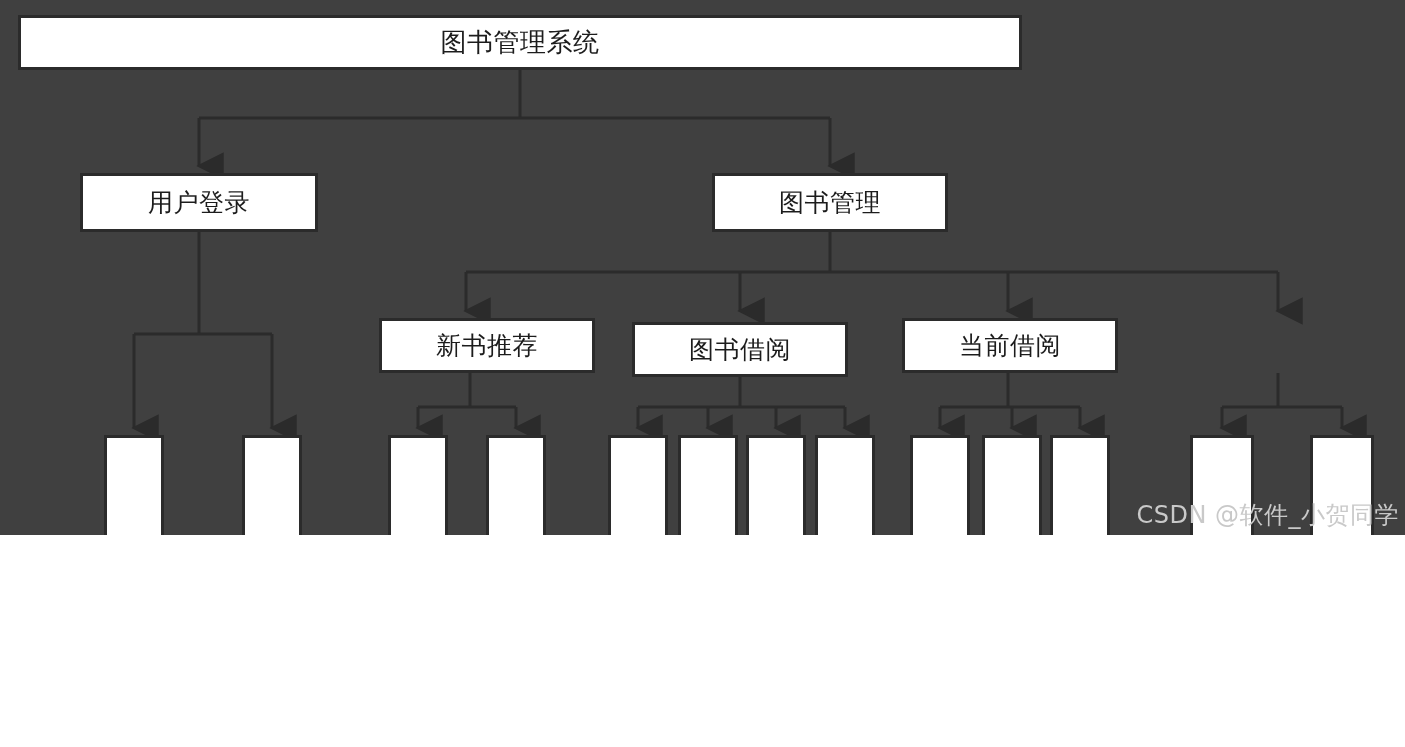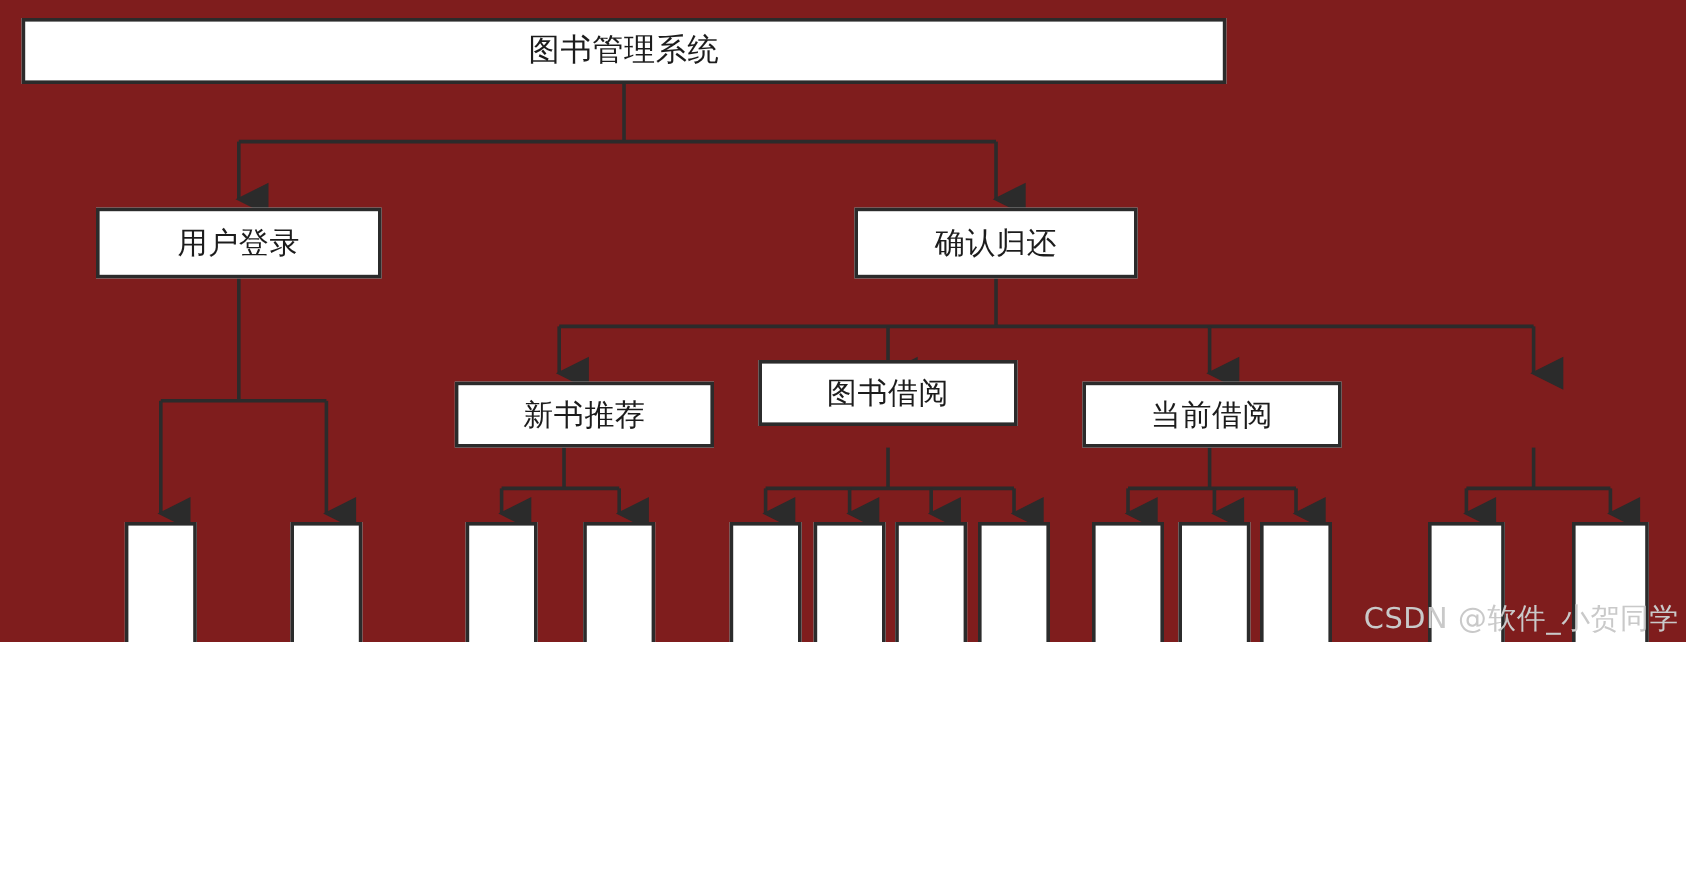--- a/index.html
+++ b/index.html
@@ -8,21 +8,21 @@
     padding: 0;
     background: #ffffff;
   }
   body {
     font-family: "DejaVu Sans", "Liberation Sans", sans-serif;
   }
   #diagram-root {
     position: relative;
     width: 1405px;
     height: 535px;
-    background: #7f1d1d;
+    background: #404040;
     overflow: hidden;
   }
   svg.wires {
     position: absolute;
     left: 0;
     top: 0;
     width: 1405px;
     height: 747px;
     pointer-events: none;
   }
@@ -133,27 +133,27 @@
   </svg>
 
   <div class="node h root" style="left:18px; top:15px; width:1004px; height:55px;">
     <span class="node-label">图书管理系统</span>
   </div>
 
   <div class="node h" style="left:80px; top:173px; width:238px; height:59px;">
     <span class="node-label">用户登录</span>
   </div>
   <div class="node h" style="left:712px; top:173px; width:236px; height:59px;">
-    <span class="node-label">确认归还</span>
+    <span class="node-label">图书管理</span>
   </div>
 
   <div class="node h" style="left:379px; top:318px; width:216px; height:55px;">
     <span class="node-label">新书推荐</span>
   </div>
-  <div class="node h" style="left:632px; top:300px; width:216px; height:55px;">
+  <div class="node h" style="left:632px; top:322px; width:216px; height:55px;">
     <span class="node-label">图书借阅</span>
   </div>
   <div class="node h" style="left:902px; top:318px; width:216px; height:55px;justify-content:center;">
     <span class="node-label">当前借阅</span>
   </div>
 
   <div class="node v" style="left:104px; top:435px; width:60px; height:302px;">
     <span class="node-label">用户登录</span>
   </div>
   <div class="node v" style="left:242px; top:435px; width:60px; height:302px;">

